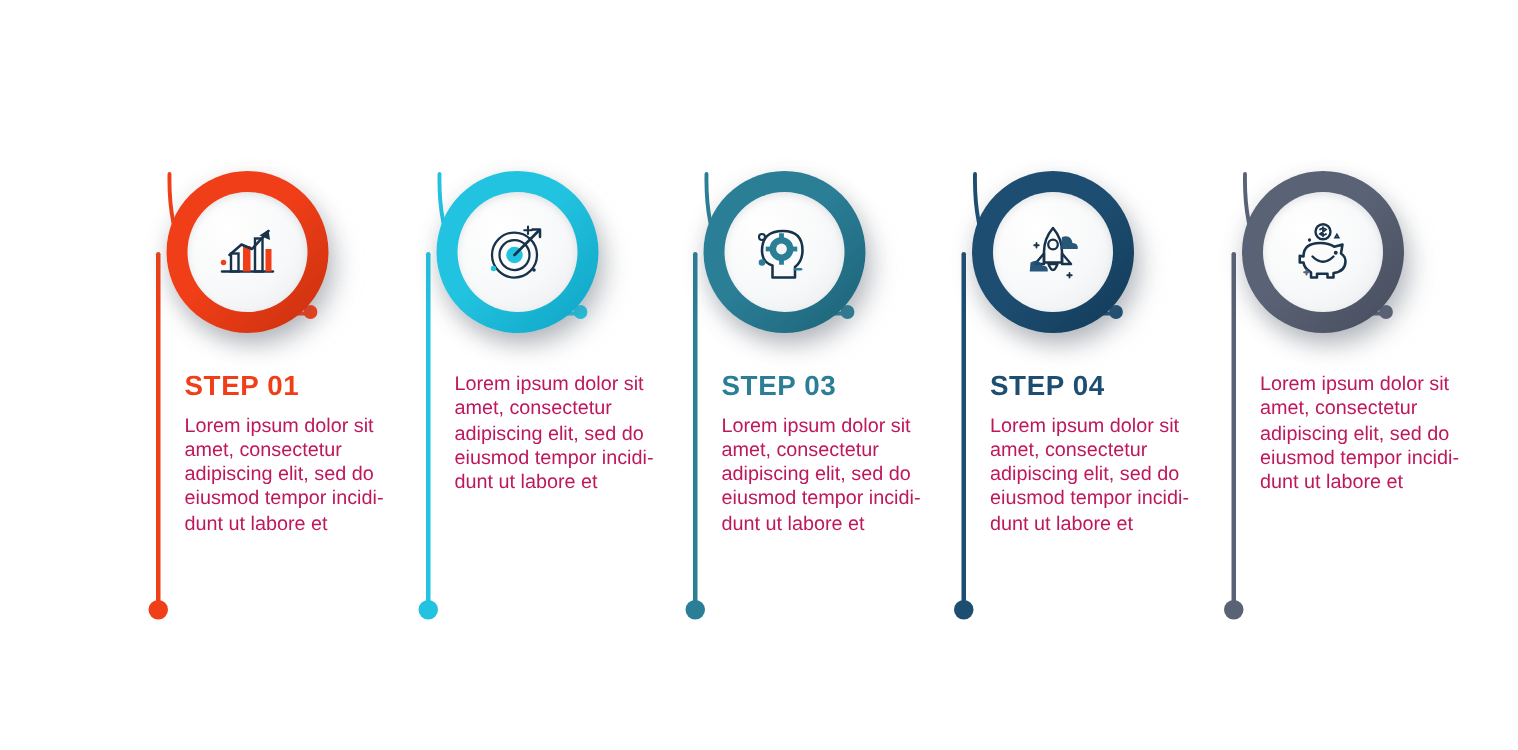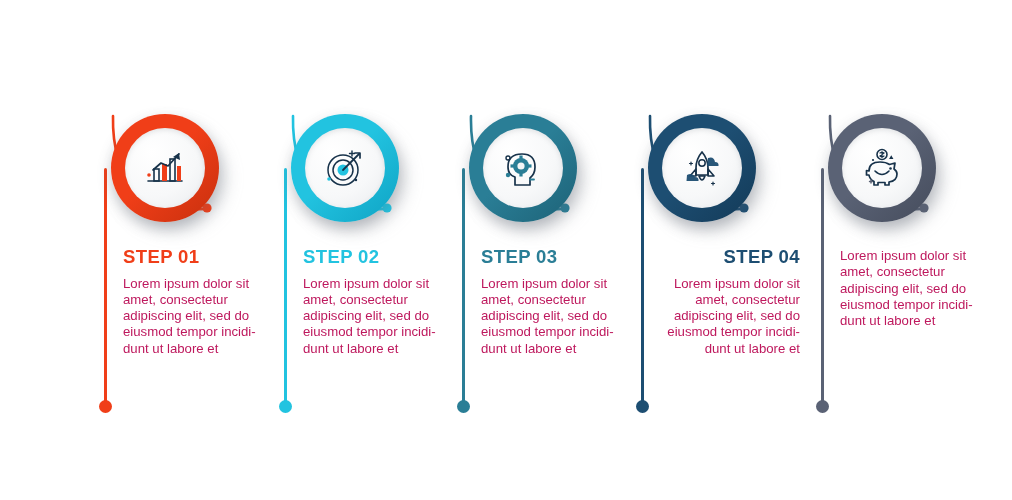--- a/index.html
+++ b/index.html
@@ -186,21 +186,20 @@
       <line x1="22" y1="26" x2="38" y2="10" stroke="#17324a" stroke-width="1.8" stroke-linecap="round"></line>
       <polyline points="34,9 39,9 39,14" fill="none" stroke="#17324a" stroke-width="1.7" stroke-linecap="round" stroke-linejoin="round"></polyline>
       <path d="M31 7 l0 5 M28.5 9.5 l5 0" stroke="#17324a" stroke-width="1.4" stroke-linecap="round"></path>
       <circle cx="8" cy="35" r="1.8" fill="#22C3E0"></circle>
       <circle cx="35" cy="36" r="1.2" fill="#17324a"></circle>
     </svg>
       </div>
     </div>
 
     <div class="text-block">
-      <div class="step-title" style="color:#22C3E0">STEP 02</div>
       <div class="step-desc">Lorem ipsum dolor sit amet, consectetur adipiscing elit, sed do eiusmod tempor incidi-dunt ut labore et</div>
     </div>
   </div>
     <div class="step" style="left: 443px; text-decoration: underline;">
     <div class="connector" style="background:#2A7E96"></div>
     <div class="connector-dot" style="background:#2A7E96"></div>
 
     <div class="badge">
       <div class="badge-shadow"></div>
 
@@ -227,21 +226,21 @@
       <circle cx="9" cy="31" r="2.2" fill="#2A7E96"></circle>
     </svg>
       </div>
     </div>
 
     <div class="text-block">
       <div class="step-title" style="color:#2A7E96">STEP 03</div>
       <div class="step-desc">Lorem ipsum dolor sit amet, consectetur adipiscing elit, sed do eiusmod tempor incidi-dunt ut labore et</div>
     </div>
   </div>
-    <div class="step" style="left: 622px; text-align: right;">
+    <div class="step" style="left: 622px;">
     <div class="connector" style="background:#1D4E72"></div>
     <div class="connector-dot" style="background:#1D4E72"></div>
 
     <div class="badge">
       <div class="badge-shadow"></div>
 
       <svg class="arc" viewBox="0 0 136 124">
         <path d="M16 8 Q14 104 108 101" fill="none" stroke="#1D4E72" stroke-width="2.6" stroke-linecap="round"></path>
         <circle cx="110" cy="100" r="4.6" fill="#1D4E72"></circle>
       </svg>

